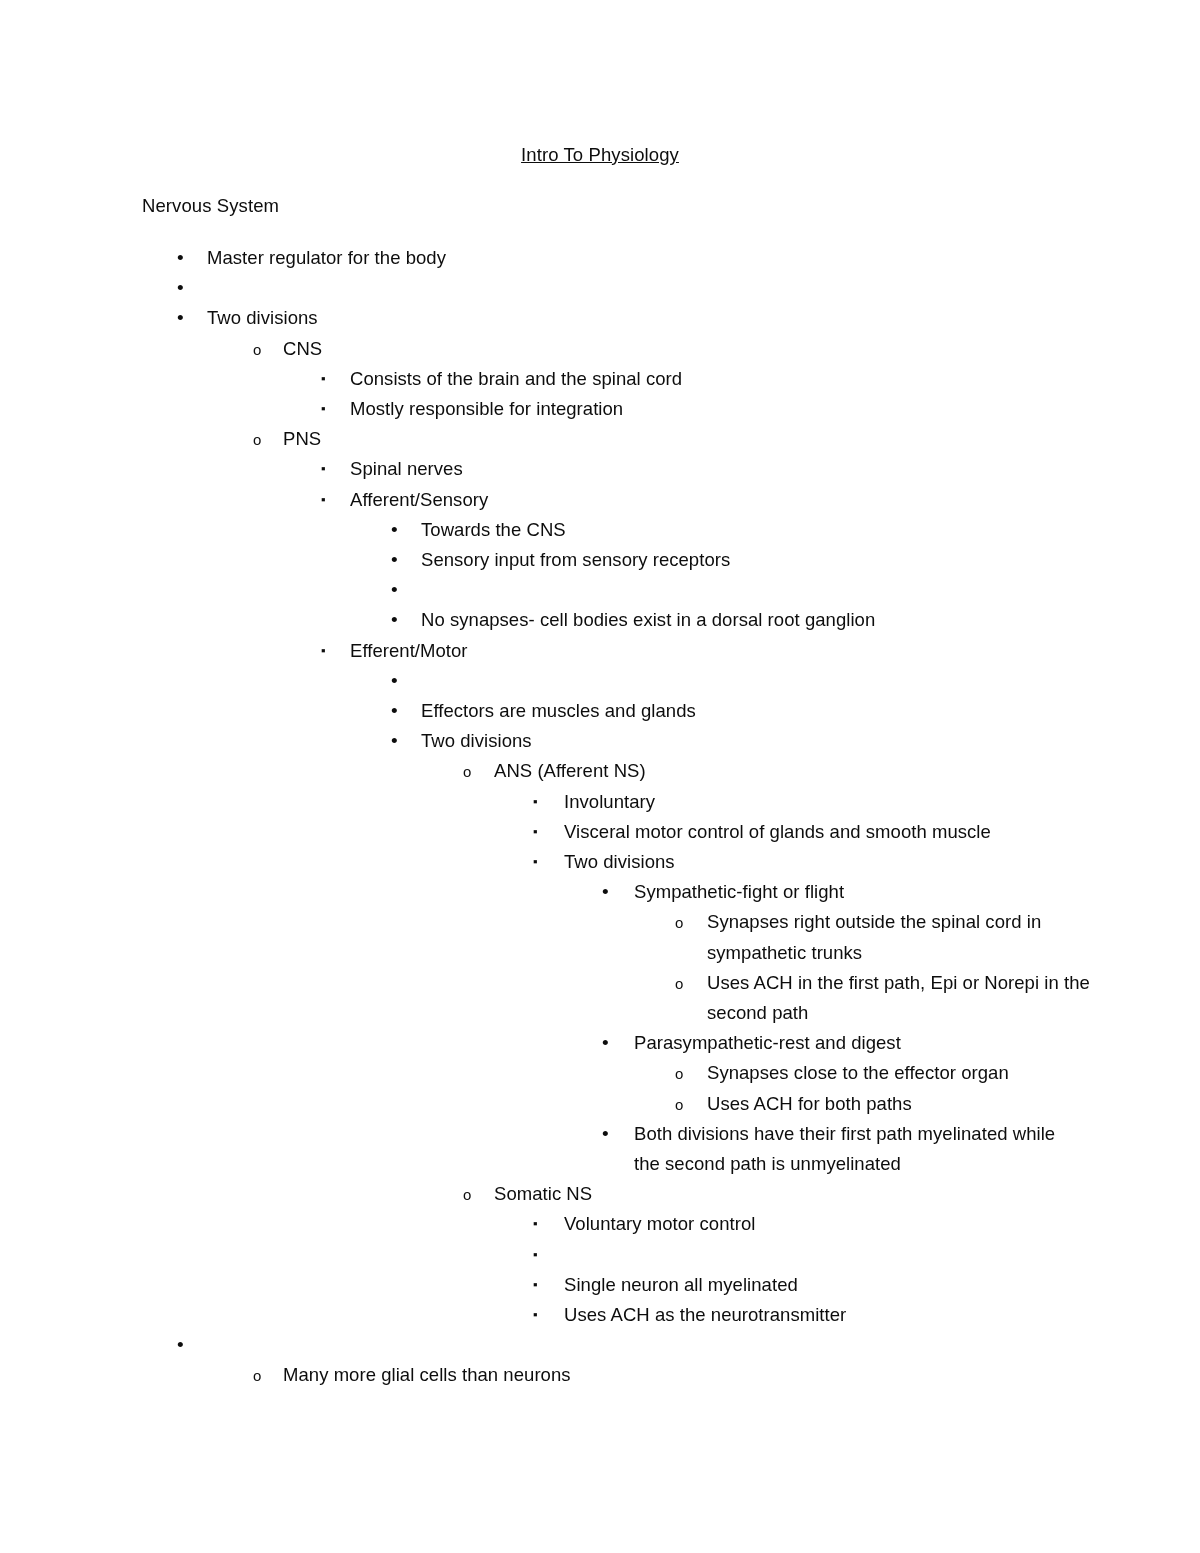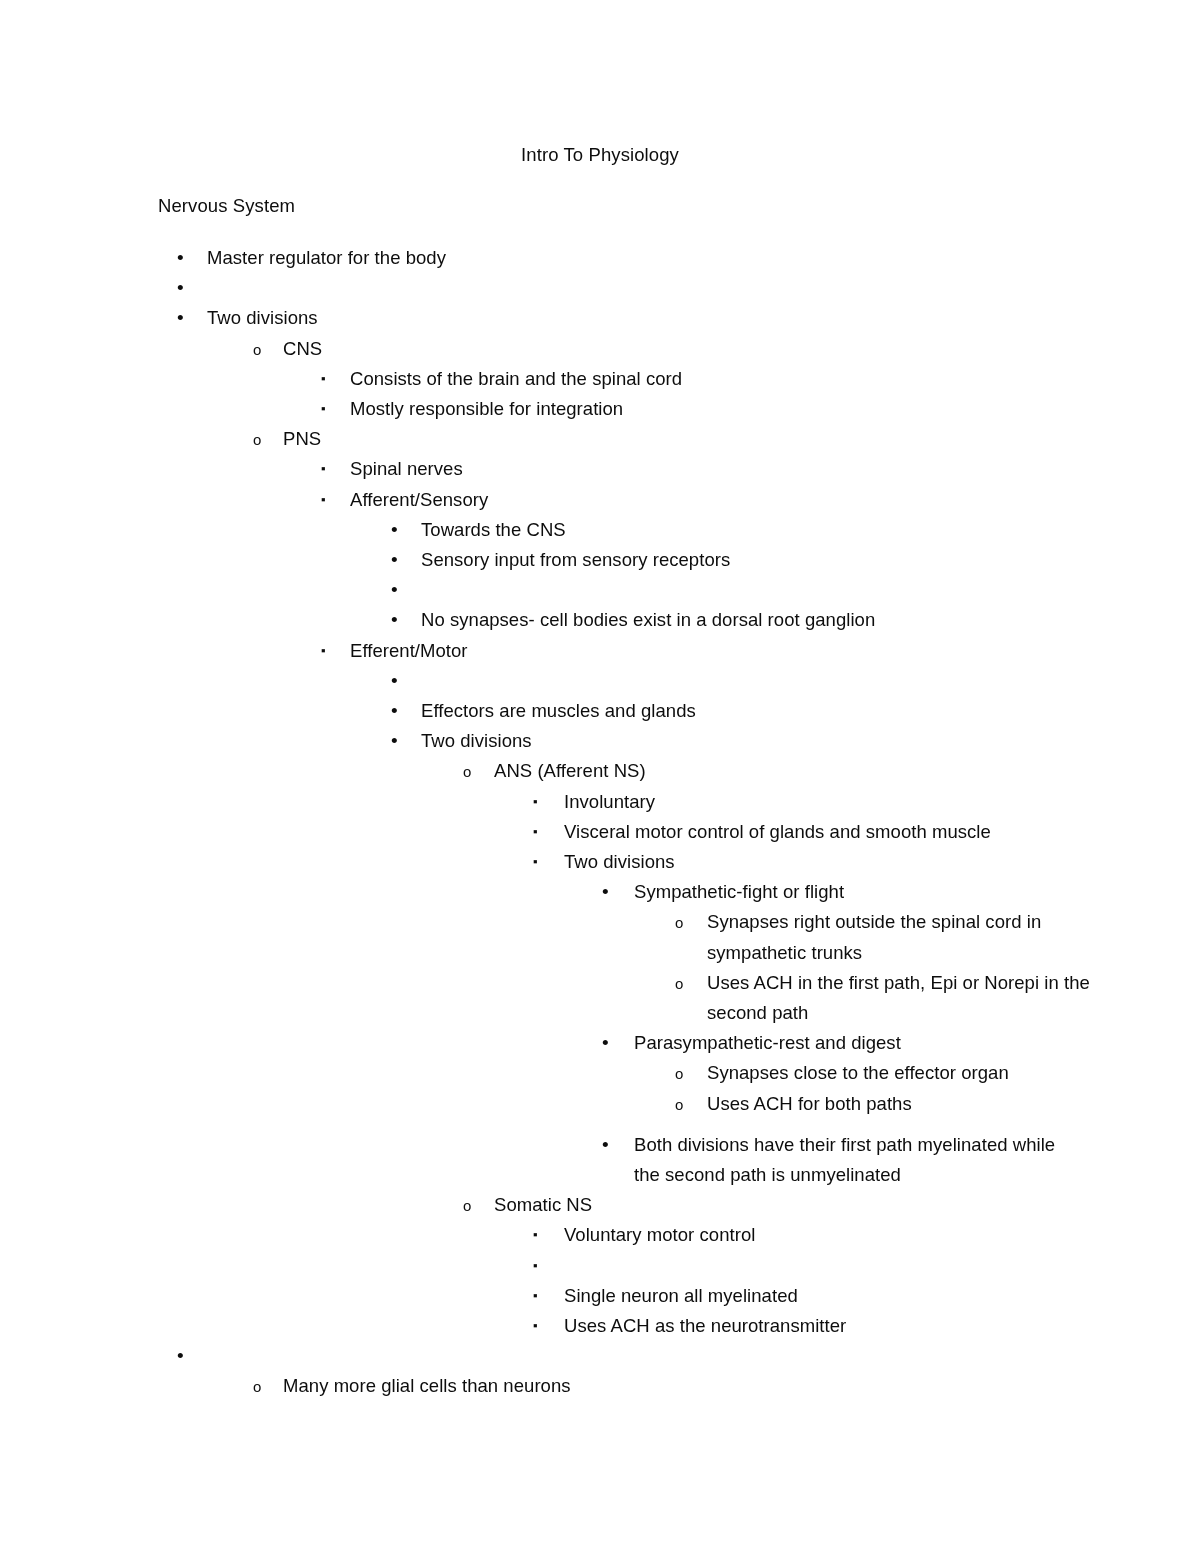--- a/index.html
+++ b/index.html
@@ -25,26 +25,27 @@
 
   .doc-title {
     position: absolute;
     top: 142px;
     left: 0;
     width: 1200px;
     text-align: center;
     font-size: 18.5px;
     line-height: 26px;
     letter-spacing: 0.1px;
+    text-decoration: underline;
   }
 
   .doc-heading {
     position: absolute;
     top: 193px;
-    left: 158px;
+    left: 142px;
     font-size: 18.5px;
     line-height: 26px;
     letter-spacing: 0.1px;
   }
 
   .outline {
     position: absolute;
     top: 243px;
     left: 0;
     width: 1200px;
@@ -94,21 +95,21 @@
   .lv6 > .marker { left: 533px; }
 
   .lv7 { padding-left: 634px; }
   .lv7 > .marker { left: 602px; }
 
   .lv8 { padding-left: 707px; }
   .lv8 > .marker { left: 675px; }
 
   
   .w-sym  { max-width: 437px; }
-  .w-both { max-width: 452px; margin-top: 11px; }
+  .w-both { max-width: 452px; }
 
   .tight { line-height: 29.5px; }
 </style>
 </head>
 <body>
 
 <div class="page">
 
   <div class="doc-title">Intro To Physiology</div>
 

